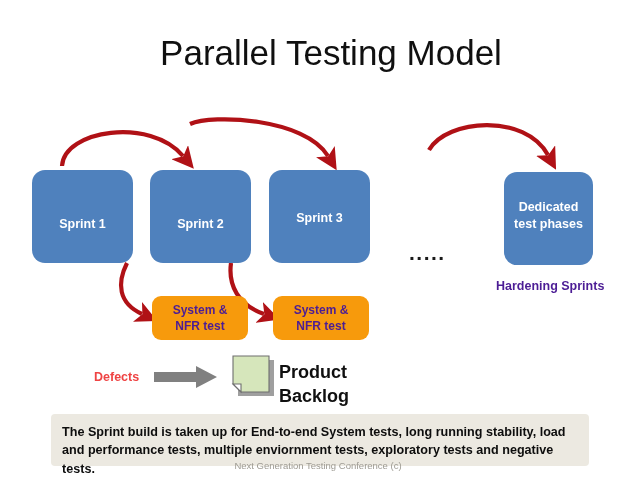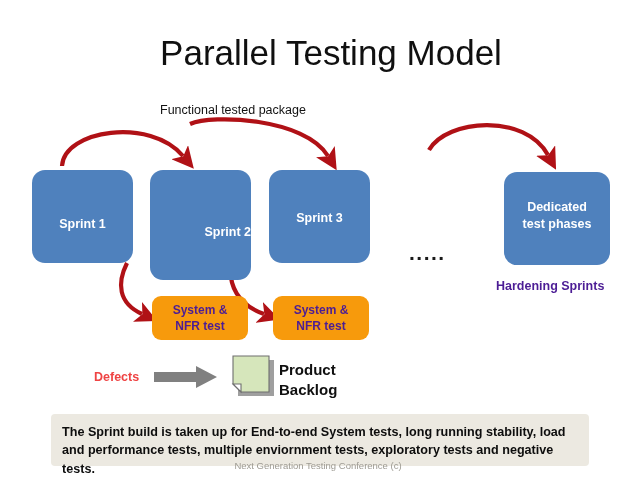--- a/index.html
+++ b/index.html
@@ -52,30 +52,30 @@
     color: #ffffff;
     font-size: 12.5px;
     font-weight: bold;
     display: flex;
     align-items: center;
     justify-content: center;
     text-align: center;
     line-height: 1.25;
   }
   .sprint-box.s1 { left: 32px;  top: 170px; width: 101px; height: 93px; text-align: center; }
-  .sprint-box.s2 { left: 150px; top: 170px; width: 101px; height: 110px; justify-content: flex-end; }
+  .sprint-box.s2 { left: 150px; top: 170px; width: 101px; height: 93px; }
   .sprint-box.s3 { left: 269px; top: 170px; width: 101px; height: 93px; }
   .sprint-box.s1 span, .sprint-box.s2 span { margin-top: 16px; }
   .sprint-box.s3 span { margin-top: 4px; }
 
   .dedicated-box {
     position: absolute;
     left: 504px;
     top: 172px;
-    width: 106px;
+    width: 89px;
     height: 93px;
     background: #4f81bd;
     border-radius: 13px;
     color: #ffffff;
     font-size: 12.5px;
     font-weight: bold;
     display: flex;
     align-items: center;
     justify-content: center;
     text-align: center;
@@ -128,21 +128,21 @@
     font-size: 12.5px;
     font-weight: bold;
     color: #ef4444;
     white-space: nowrap;
   }
 
   .backlog-label {
     position: absolute;
     left: 279px;
     top: 360px;
-    font-size: 15px;
+    font-size: 18px;
     font-weight: bold;
     color: #101010;
     line-height: 1.35;
     white-space: nowrap;
   }
 
   .footer-box {
     position: absolute;
     left: 51px;
     top: 414px;
@@ -199,21 +199,20 @@
 
     <g>
       <rect x="238" y="360" width="36" height="36" fill="#9f9f9f"></rect>
       <path d="M233,356 L269,356 L269,392 L241,392 L233,384 Z" fill="#d6e6bb" stroke="#6e6e6e" stroke-width="1.1"></path>
       <path d="M233,384 L241,384 L241,392 Z" fill="#ffffff" stroke="#6e6e6e" stroke-width="1.1"></path>
     </g>
   </svg>
 
   <div class="title">Parallel Testing Model</div>
 
-  <div class="pkg-label">Functional tested package</div>
 
   <div class="sprint-box s1">
     <span>Sprint 1</span>
   </div>
   <div class="sprint-box s2">
     <span>Sprint 2</span>
   </div>
   <div class="sprint-box s3">
     <span>Sprint 3</span>
   </div>

